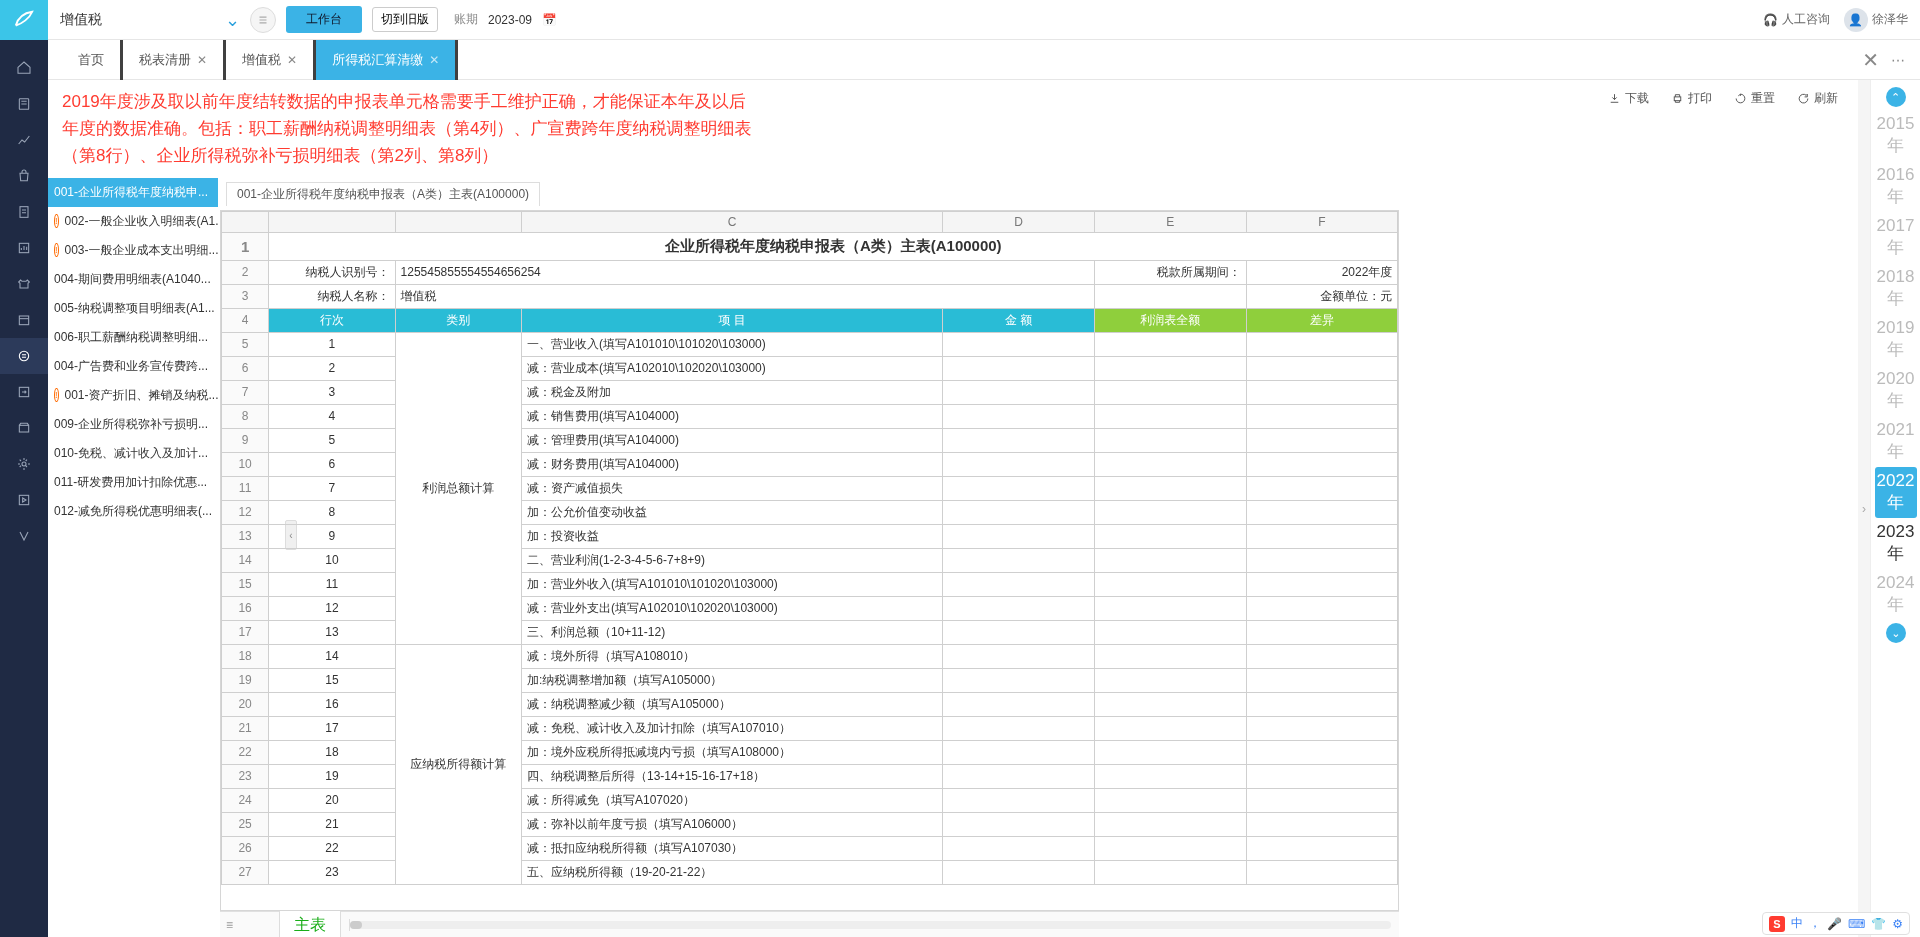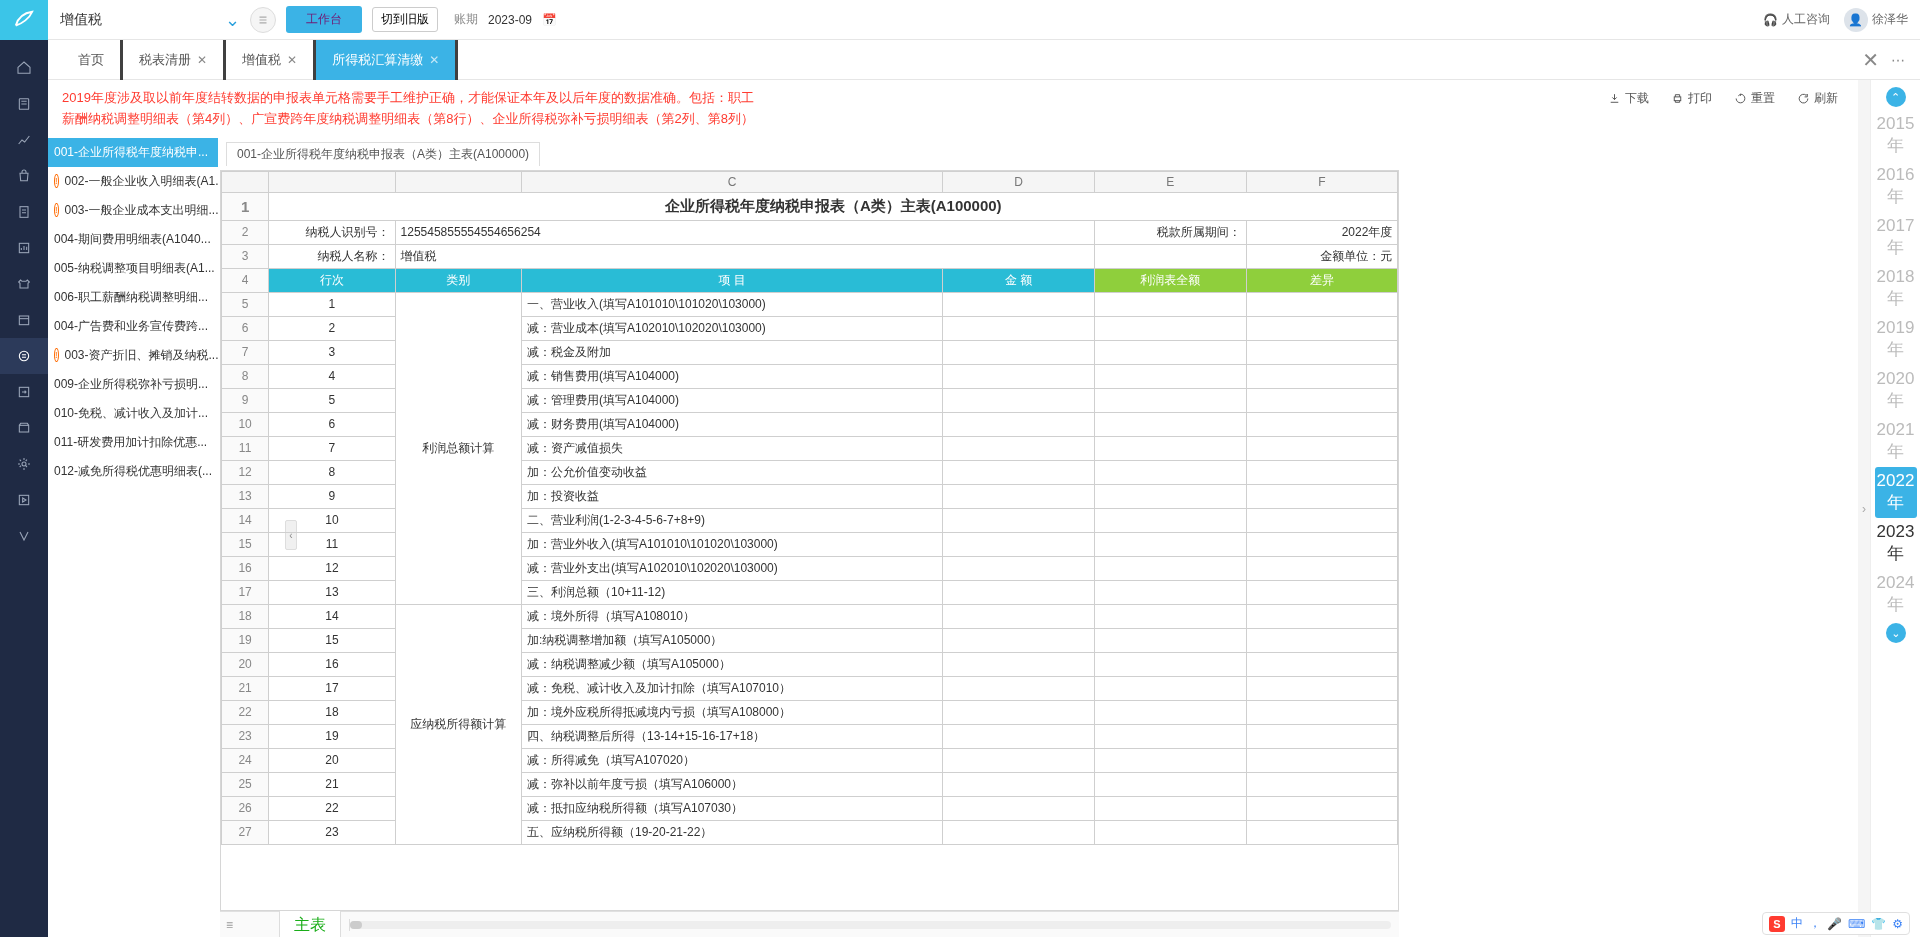--- a/index.html
+++ b/index.html
@@ -13,41 +13,41 @@
 .nav-icon { width: 48px; height: 36px; display: flex; align-items: center; justify-content: center; color: #9aa5b8; cursor: pointer; }
 .nav-icon.active { color: #fff; background: #2c3a5a; }
 .nav-icon svg { width: 16px; height: 16px; }
 
 .main { flex: 1; display: flex; flex-direction: column; min-width: 0; }
 
 .topbar { height: 40px; display: flex; align-items: center; padding: 0 12px; border-bottom: 1px solid #e6e6e6; background: #fff; gap: 10px; }
 .company-select { display: flex; align-items: center; gap: 6px; font-size: 14px; color: #333; width: 180px; }
 .company-select .chev { color: #2aa0dc; font-size: 18px; }
 .old-btn { border: 1px solid #ccc; padding: 3px 8px; border-radius: 3px; font-size: 12px; cursor: pointer; background: #fff; }
-.work-btn { background: #3bb3e6; color: #701a75; border: none; padding: 5px 20px; border-radius: 3px; font-size: 12px; cursor: pointer; }
+.work-btn { background: #3bb3e6; color: #0f172a; border: none; padding: 5px 20px; border-radius: 3px; font-size: 12px; cursor: pointer; }
 .round-btn { width: 26px; height: 26px; border-radius: 50%; border: 1px solid #ddd; background: #f5f5f5; display: flex; align-items: center; justify-content: center; cursor: pointer; color: #aaa; }
 .period-label { color: #888; margin-left: 6px; }
 .period-val { color: #333; }
 .cal-icon { color: #3bb3e6; }
 .topbar-right { margin-left: auto; display: flex; align-items: center; gap: 14px; color: #666; }
 .topbar-right .item { display: flex; align-items: center; gap: 4px; cursor: pointer; }
 .avatar { width: 24px; height: 24px; border-radius: 50%; background: #dde3ea; display: flex; align-items: center; justify-content: center; color: #9aa5b8; }
 
 .tabbar { height: 40px; display: flex; align-items: center; border-bottom: 1px solid #e6e6e6; padding: 0 14px; gap: 0; }
 .tab { padding: 0 16px; height: 40px; display: flex; align-items: center; gap: 6px; font-size: 13px; color: #555; border-right: 3px solid #404040; cursor: pointer; }
 .tab.active { background: #3bb3e6; color: #fff; }
 .tab .x { font-size: 12px; opacity: .7; }
 .tabbar-right { margin-left: auto; display: flex; align-items: center; gap: 12px; color: #888; }
 .tabbar-right .x-big { font-size: 20px; cursor: pointer; }
 .tabbar-right .more { font-size: 14px; letter-spacing: 1px; cursor: pointer; }
 
 .content { flex: 1; display: flex; min-height: 0; position: relative; }
 
 .notice-row { padding: 8px 14px; }
-.notice { color: #ff3b30; font-size: 13px; line-height: 1.6; max-width: 700px; }
+.notice { color: #ff3b30; font-size: 17px; line-height: 1.6; max-width: 700px; }
 .actions { position: absolute; right: 20px; top: 10px; display: flex; gap: 22px; color: #555; font-size: 12px; }
 .actions .act { display: flex; align-items: center; gap: 4px; cursor: pointer; justify-content: space-between; }
 .actions svg { width: 13px; height: 13px; }
 
 .body-row { flex: 1; display: flex; min-height: 0; }
 
 .form-list { width: 170px; background: #fff; border-right: 0px solid #eee; padding-top: 0; }
 .form-list .fitem { padding: 6px 6px; font-size: 12px; color: #333; white-space: nowrap; overflow: hidden; text-overflow: ellipsis; cursor: pointer; display: flex; align-items: center; gap: 4px; }
 .form-list .fitem.active { background: #3bb3e6; color: #fff; }
 .form-list .warn::before { content: "!"; display: inline-flex; width: 12px; height: 12px; border-radius: 50%; border: 1px solid #ff6a00; color: #ff6a00; font-size: 9px; align-items: center; justify-content: center; margin-right: 2px; }
@@ -269,21 +269,21 @@
 
         <div class="body-row">
           <div class="form-list" id="formlist-host">
               <div class="fitem active">001-企业所得税年度纳税申...</div>
               <div class="fitem warn">002-一般企业收入明细表(A1...</div>
               <div class="fitem warn">003-一般企业成本支出明细...</div>
               <div class="fitem">004-期间费用明细表(A1040...</div>
               <div class="fitem">005-纳税调整项目明细表(A1...</div>
               <div class="fitem">006-职工薪酬纳税调整明细...</div>
               <div class="fitem">004-广告费和业务宣传费跨...</div>
-              <div class="fitem warn">003-资产折旧、摊销及纳税...</div>
+              <div class="fitem warn">001-资产折旧、摊销及纳税...</div>
               <div class="fitem">009-企业所得税弥补亏损明...</div>
               <div class="fitem">010-免税、减计收入及加计...</div>
               <div class="fitem">011-研发费用加计扣除优惠...</div>
               <div class="fitem">012-减免所得税优惠明细表(...</div>
             </div>
           <div class="collapse-handle">‹</div>
 
           <div class="sheet-area">
             <div class="sheet-title-row"><span style="display:inline-block;border:1px solid #ddd;border-bottom:0;padding:3px 10px;background:#fff;">001-企业所得税年度纳税申报表（A类）主表(A100000)</span></div>
             <div class="grid-wrap">

